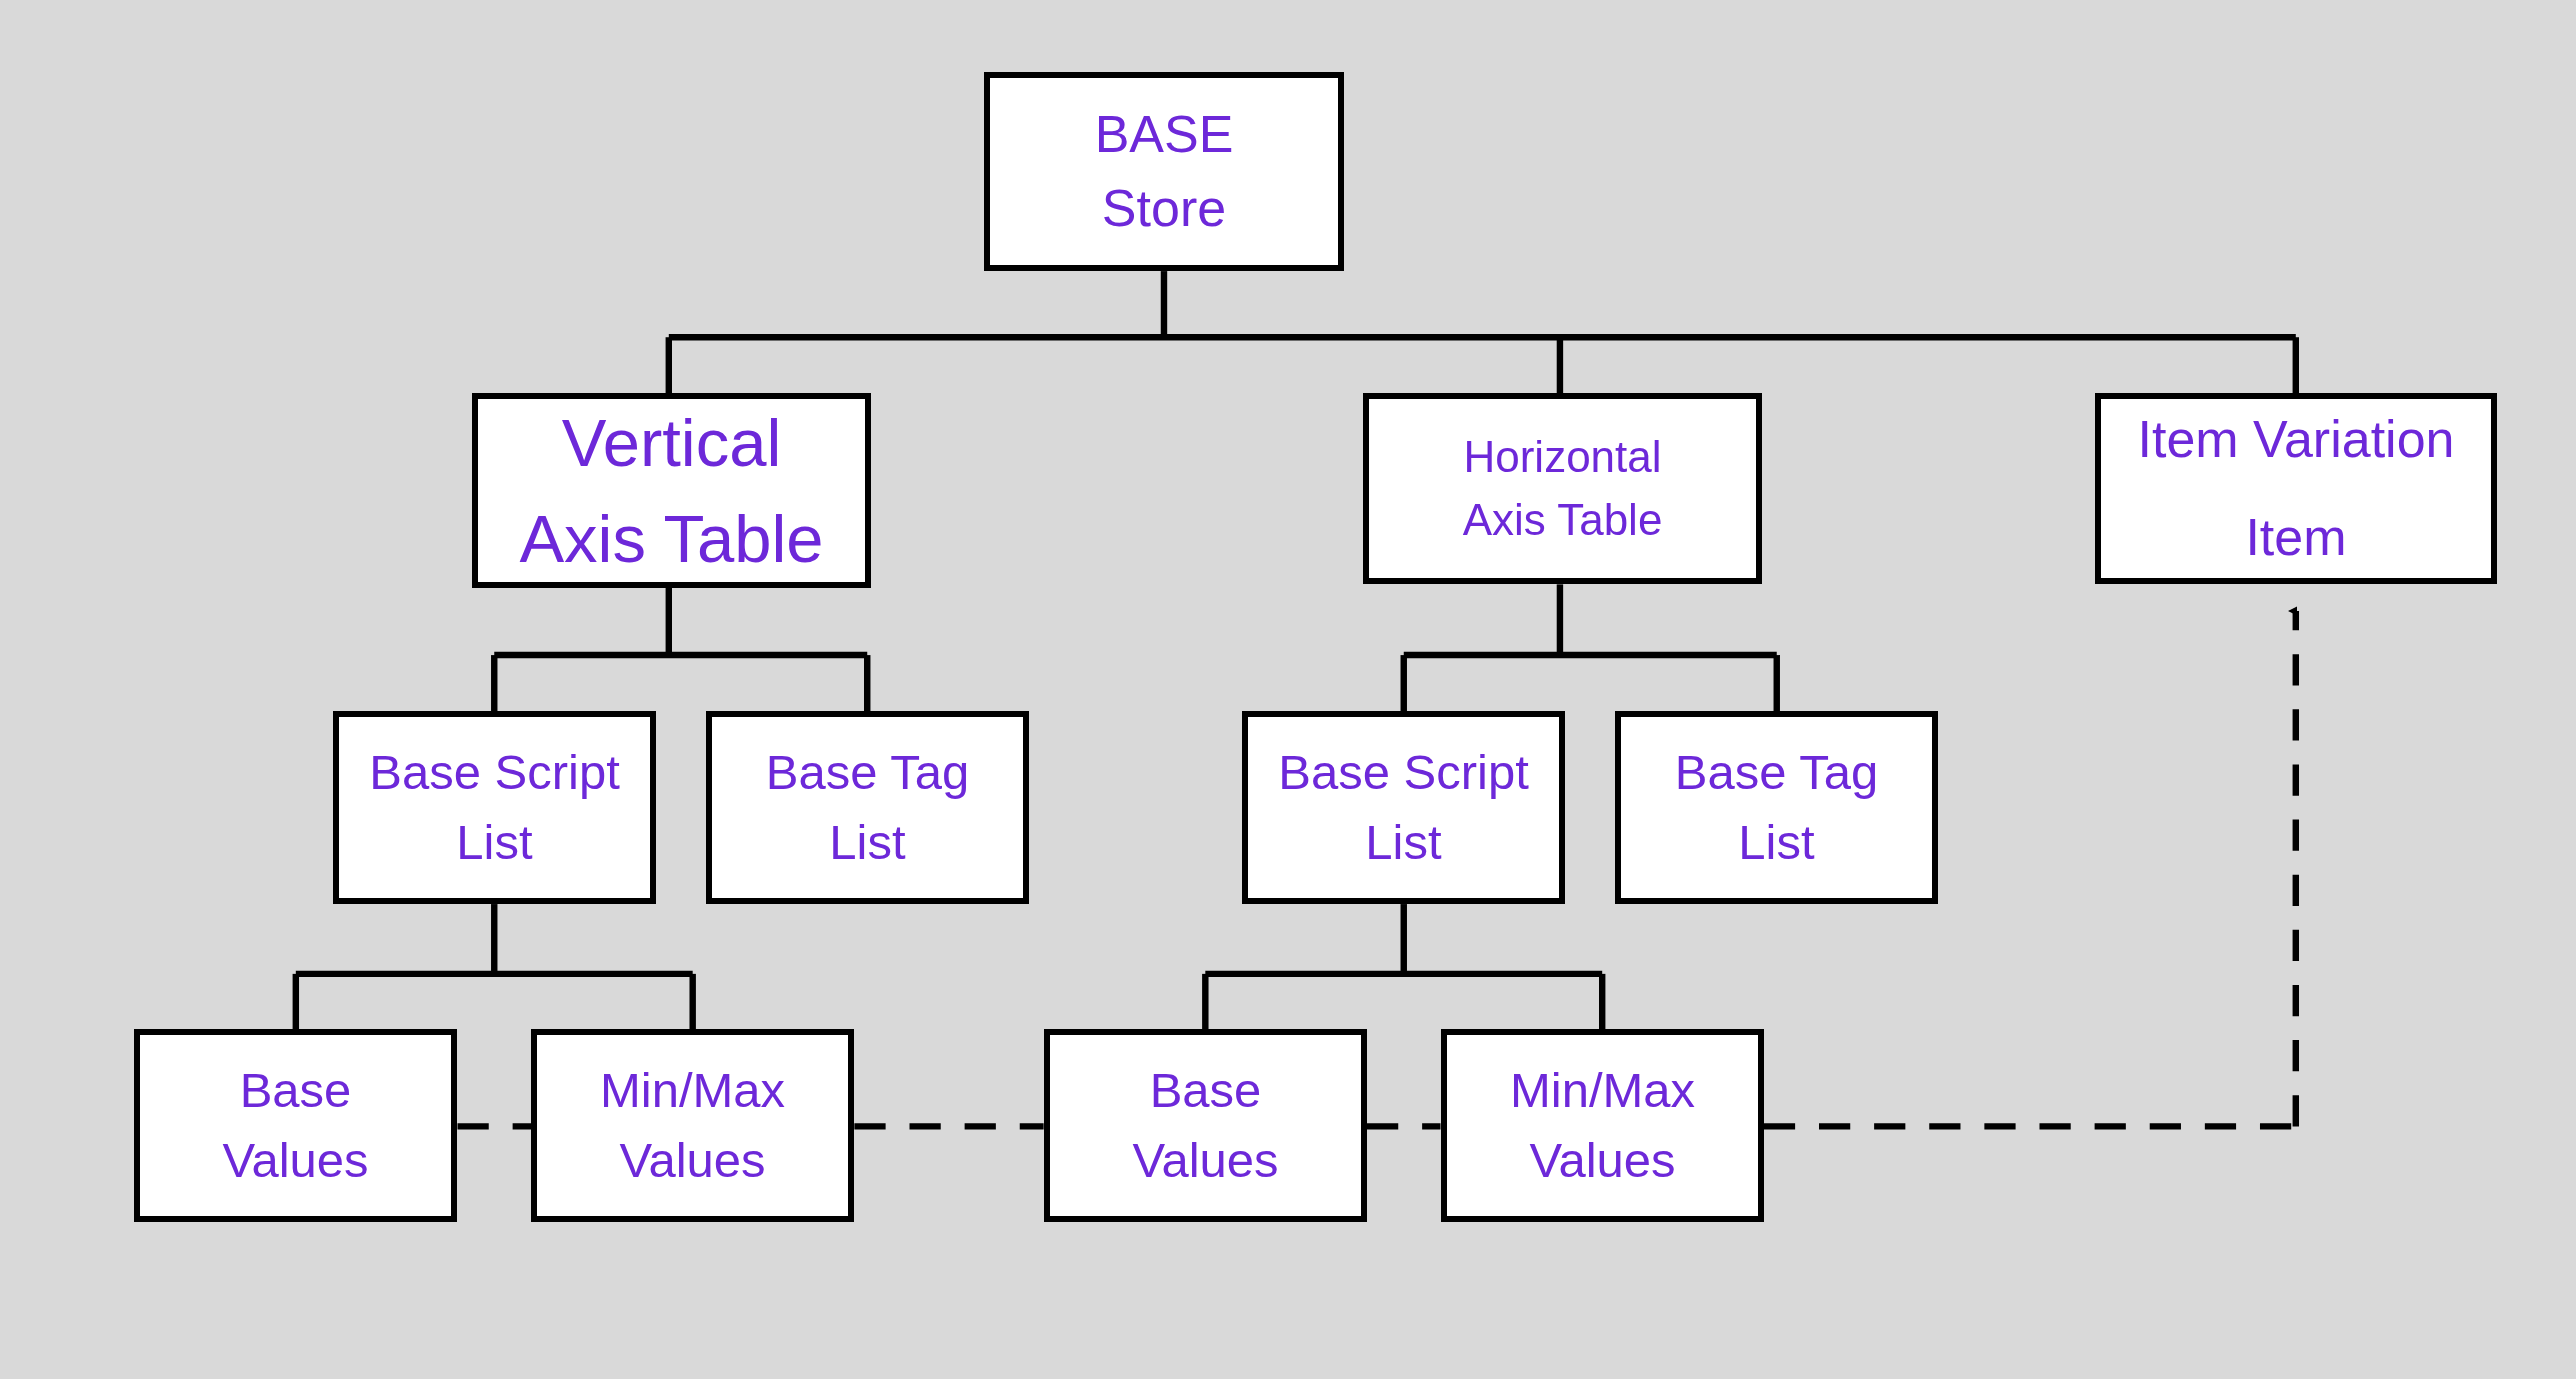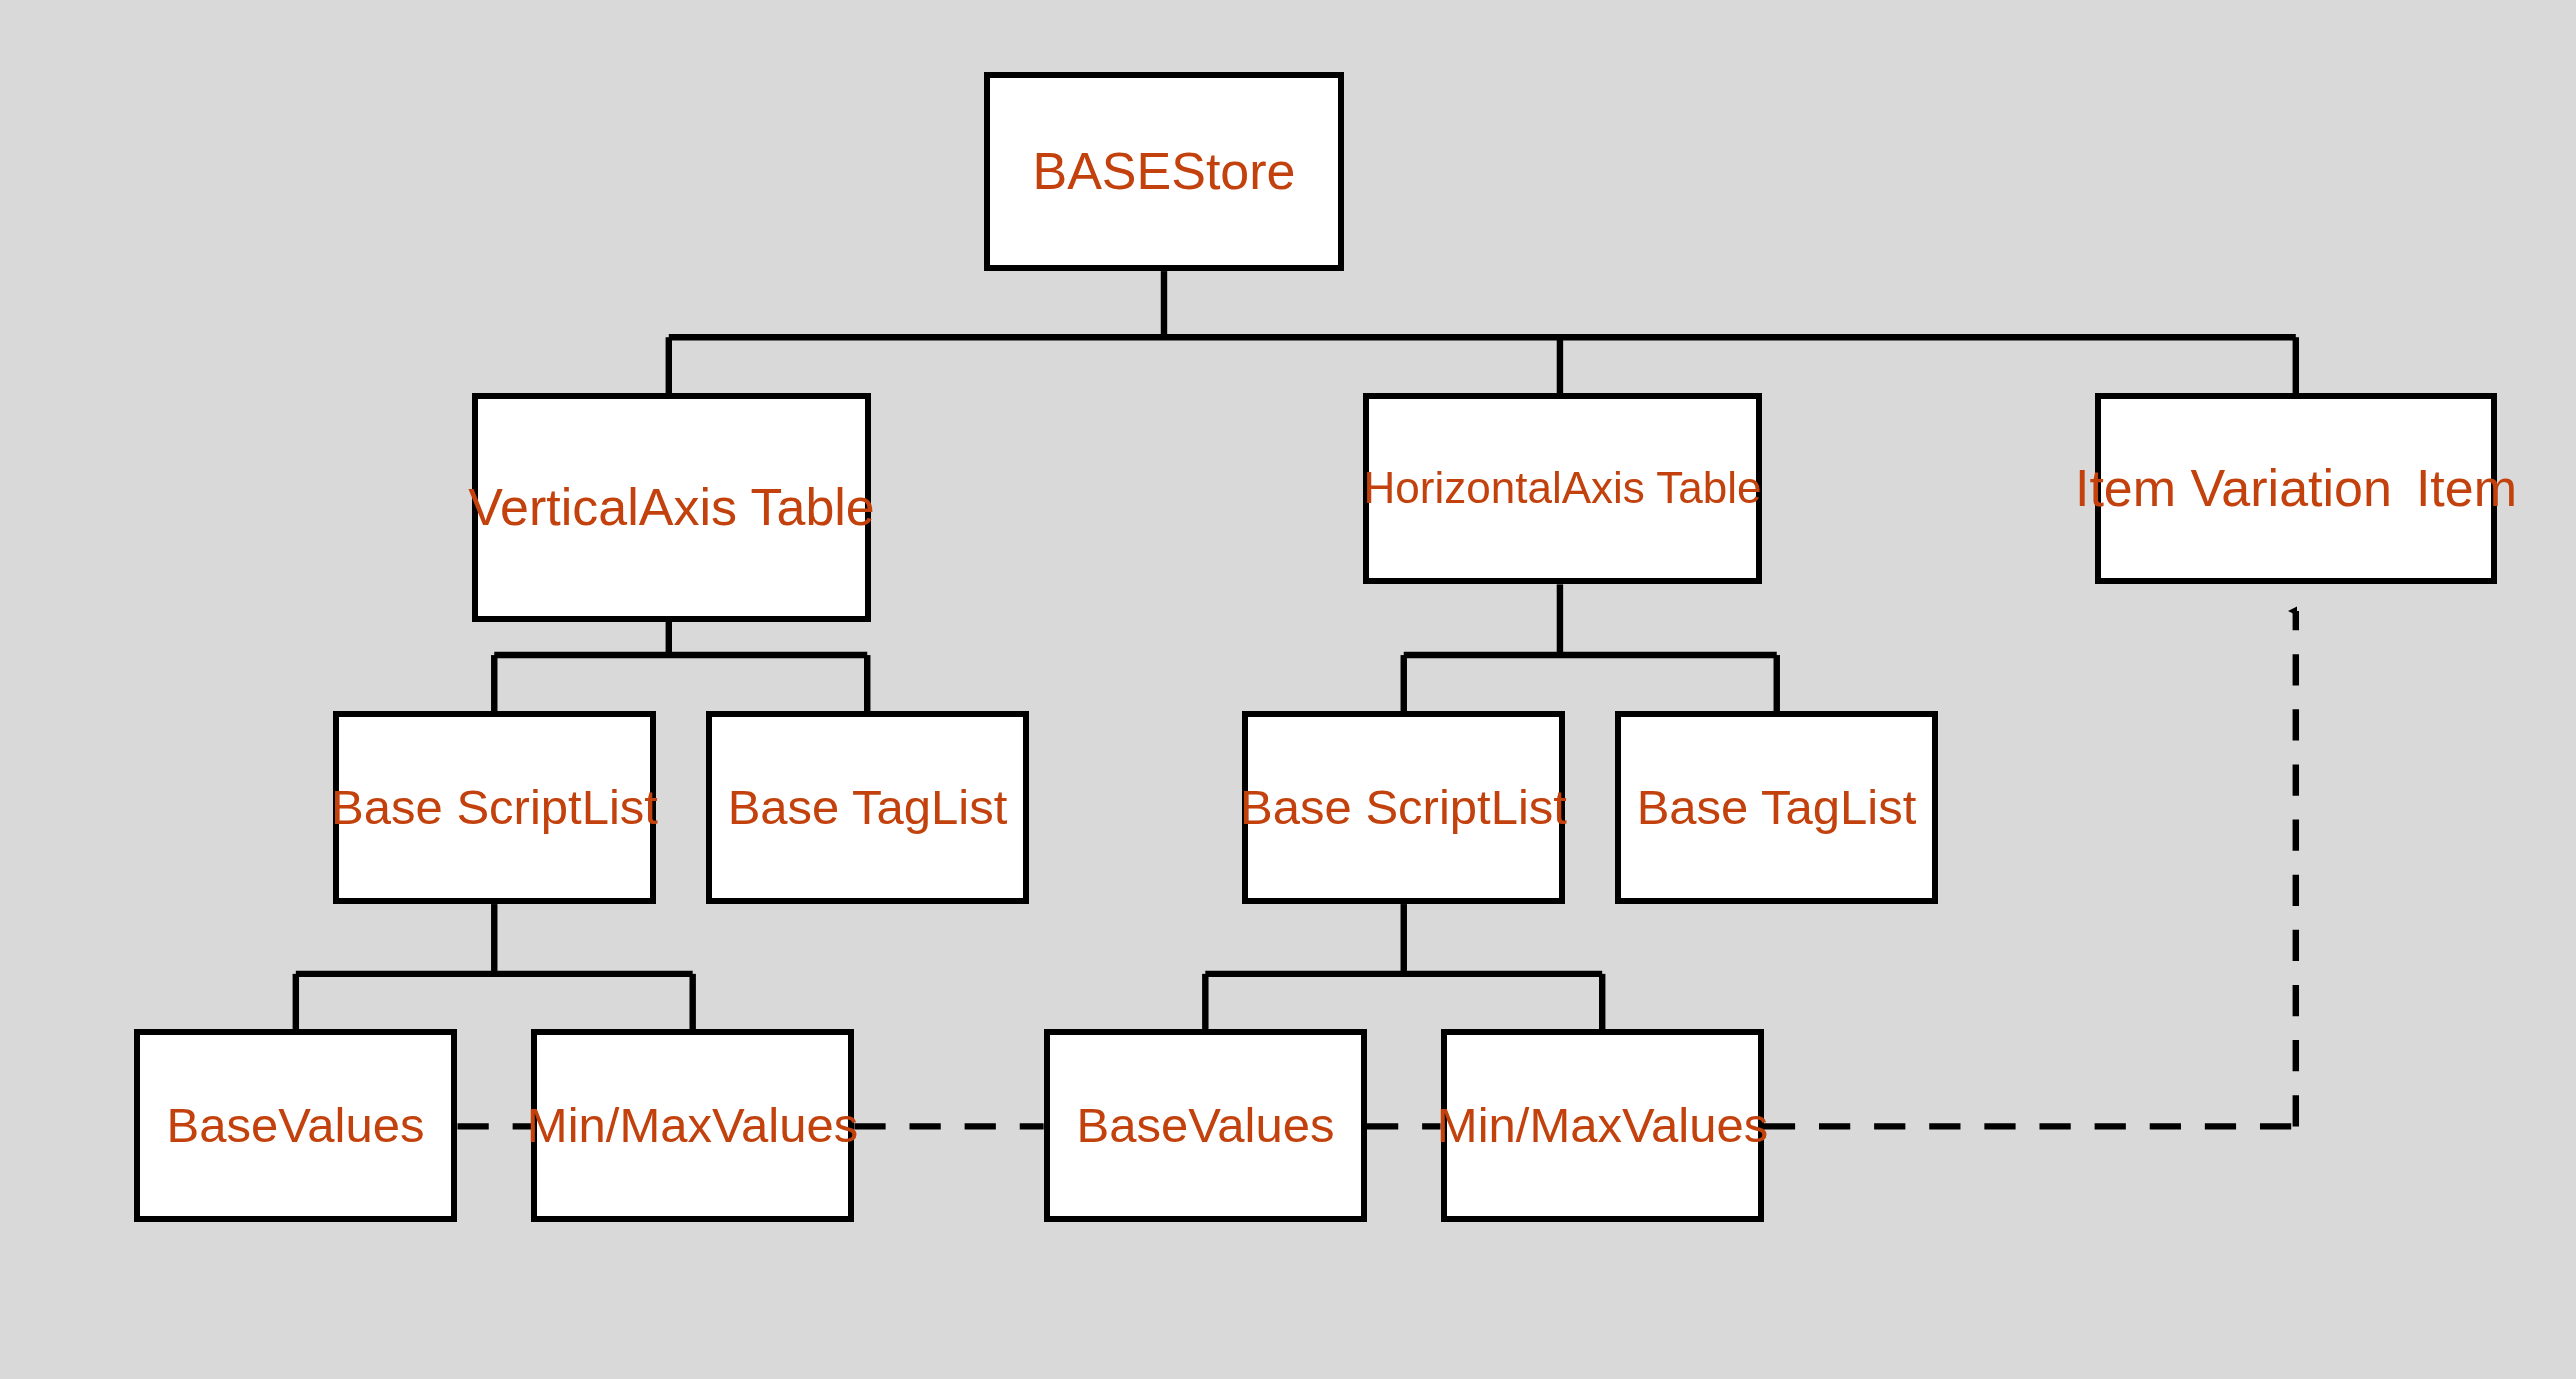--- a/index.html
+++ b/index.html
@@ -25,35 +25,35 @@
     width: 2576px;
     height: 1380px;
     pointer-events: none;
   }
   .node {
     position: absolute;
     box-sizing: border-box;
     background: #ffffff;
     border: 6.4px solid #000000;
     display: flex;
-    flex-direction: row;
+    flex-direction: column;
     align-items: center;
     justify-content: center;
     text-align: center;
-    color: #c2410c;
+    color: #6d28d9;
     line-height: 1.42;
     z-index: 2;
   }
   .node .line {
     display: block;
     white-space: nowrap;
   }
   
   #node-base-header      { left:984px; top:72px;   width:360px; height:199px; font-size:52px; }
-  #node-vertical-axis    { left:472px;  top:393px;  width:399px; height:229px; font-size:52px; }
+  #node-vertical-axis    { left:472px;  top:393px;  width:399px; height:195px; font-size:67px; }
   #node-horizontal-axis  { left:1363px; top:393px;  width:399px; height:191px; font-size:44px; }
   #node-item-variation   { left:2095px; top:393px;  width:402px; height:191px; font-size:52px;gap:24px; }
   #node-v-script-list    { left:333px;  top:711px;  width:323px; height:193px; font-size:49px; }
   #node-v-tag-list       { left:706px;  top:711px;  width:323px; height:193px; font-size:49px; }
   #node-h-script-list    { left:1242px; top:711px;  width:323px; height:193px; font-size:49px; }
   #node-h-tag-list       { left:1615px; top:711px;  width:323px; height:193px; font-size:49px; }
   #node-v-base-values    { left:134px;  top:1029px; width:323px; height:193px; font-size:49px; }
   #node-v-minmax-values  { left:531px;  top:1029px; width:323px; height:193px; font-size:49px; }
   #node-h-base-values    { left:1044px; top:1029px; width:323px; height:193px; font-size:49px; }
   #node-h-minmax-values  { left:1441px; top:1029px; width:323px; height:193px; font-size:49px; }

